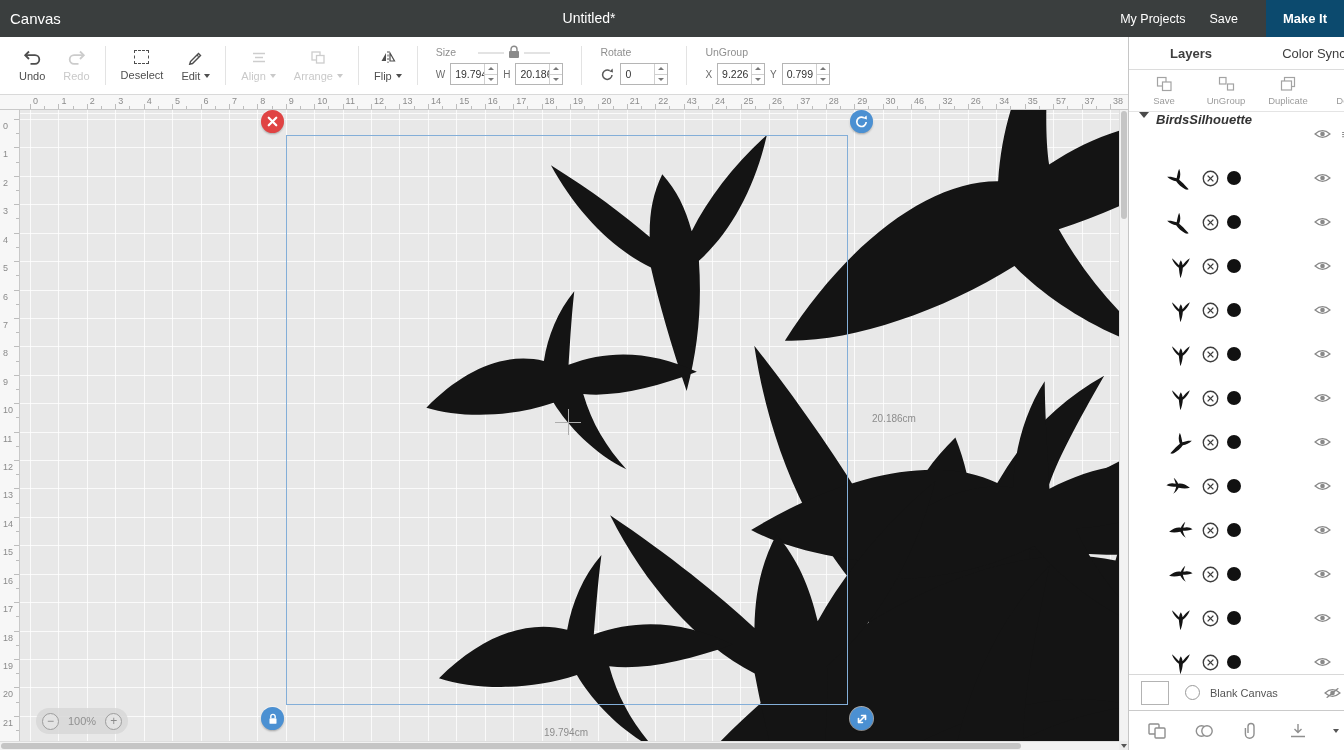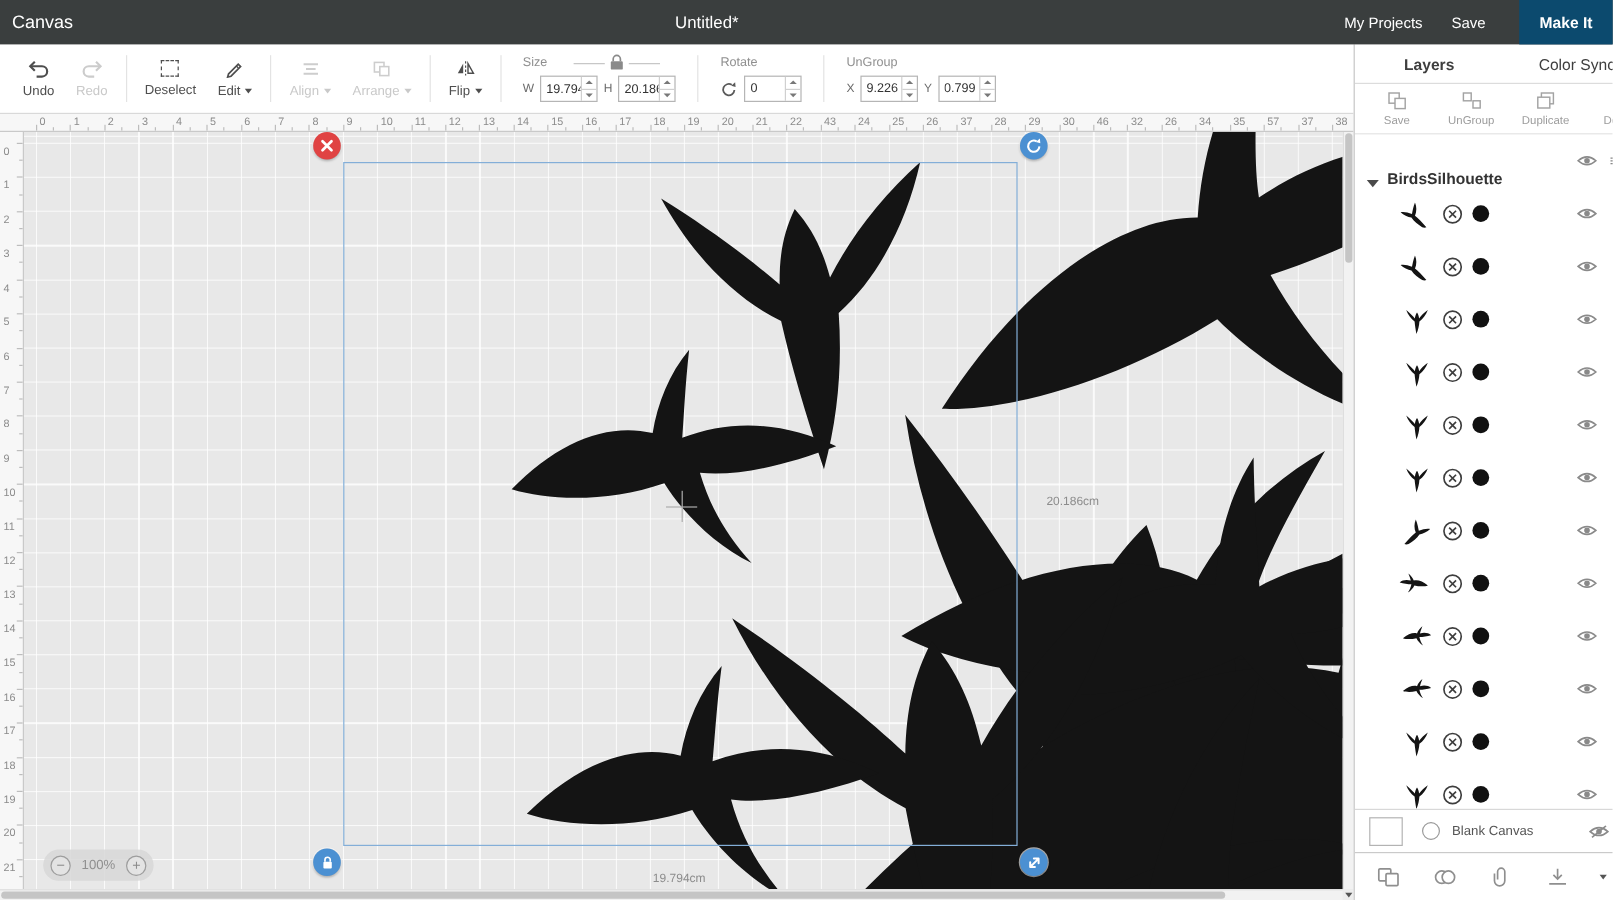--- a/index.html
+++ b/index.html
@@ -75,21 +75,21 @@
   .caret-down-sm { width:0; height:0; border-left:3.5px solid transparent; border-right:3.5px solid transparent; border-top:4.5px solid #555; }
 
   
   .panel { position:absolute; top:37px; right:0; width:216px; bottom:0; background:#fff; border-left:1px solid #c6c6c6; overflow:hidden; z-index:45; }
   .panel-tabs { position:absolute; top:0; left:0; right:0; height:33px; border-bottom:1px solid #dcdcdc; display:flex; }
   .ptab { flex:none; display:flex; align-items:center; justify-content:center; font-size:13px; color:#3e3e3e; white-space:nowrap; cursor:pointer; }
   .ptab.layers { width:124px; font-weight:bold; }
   .ptab.colorsync { width:122px; }
   .panel-actions { position:absolute; top:33px; left:0; right:0; height:42px; border-bottom:1px solid #e4e4e4; display:flex; padding-left:4px; overflow:hidden; }
   .paction { width:62px; flex:none; display:flex; flex-direction:column; align-items:center; justify-content:center; gap:3px; color:#9c9c9c; font-size:9.5px; cursor:pointer; }
-  .group-header { position:absolute; top:75px; left:0; right:0; height:44px; display:flex; align-items:flex-end; padding:0 10px; }
+  .group-header { position:absolute; top:75px; left:0; right:0; height:44px; display:flex; align-items:flex-start; padding:0 10px;font-style:italic; }
   .gh-caret { width:0; height:0; border-left:5px solid transparent; border-right:5px solid transparent; border-top:6px solid #4a4a4a; margin-right:7px; }
   .gh-name { font-size:13px; font-weight:bold; color:#333; }
   .gh-eye { position:absolute; right:13px; top:50%; transform:translateY(-50%); cursor:pointer; }
   .gh-menu { position:absolute; right:-5px; top:50%; transform:translateY(-50%); color:#8a8a8a; font-size:13px; }
   .layers-list { position:absolute; top:119px; left:0; right:0; bottom:76px; overflow:hidden; }
   .layer-row { position:relative; height:44px; display:flex; align-items:center; padding-left:37px; cursor:pointer; }
   .layer-thumb { width:27px; height:25px; margin-right:9px; }
   .cut-icon { width:17px; height:17px; margin-right:8px; cursor:pointer; }
   .cut-icon circle { fill:none; stroke:#3e3e3e; stroke-width:1.3; }
   .cut-icon path { stroke:#3e3e3e; stroke-width:1.3; }

